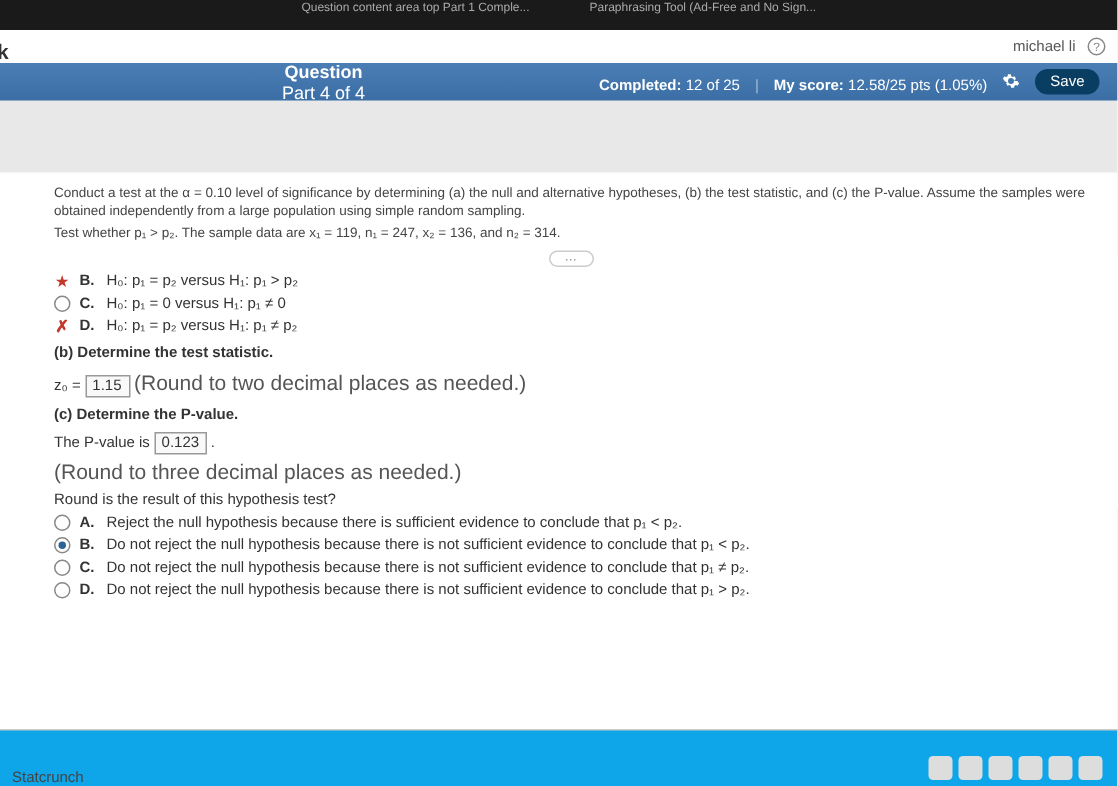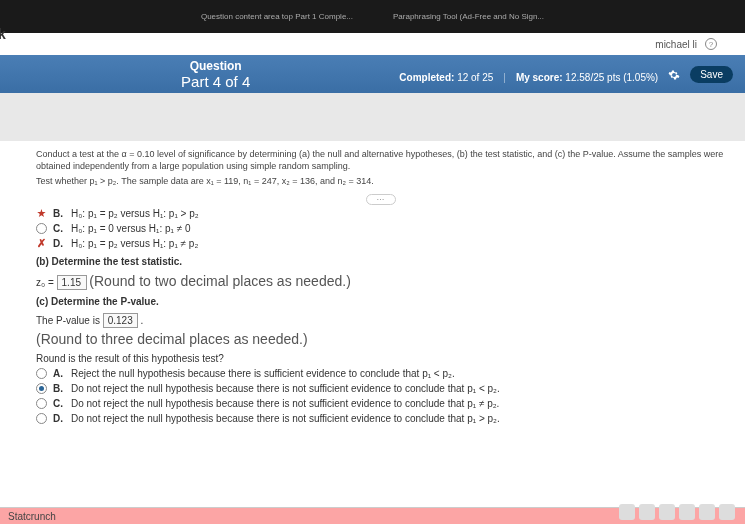--- a/index.html
+++ b/index.html
@@ -8,54 +8,54 @@
     background: #e8e8e8;
     width: 745px;
     height: 524px;
     overflow: hidden;
     font-size: 11px;
     color: #333;
     position: relative;
   }
   .top-tabs {
     background: #1a1a1a;
-    height: 33px;
+    height: 20px;
     display: flex;
     justify-content: center;
     gap: 40px;
     font-size: 8px;
     color: #aaa;
-    align-items: center;
+    align-items: flex-start;
   }
   .user-row {
     background: #fff;
     height: 22px;
     display:flex;
     justify-content: flex-end;
     align-items: center;
-    padding-right: 28px;
+    padding-right: 8px;
     gap:8px;
     font-size:10px;
     color:#555;
   }
   .help-icon { width:12px;height:12px;border:1px solid #888;border-radius:50%;display:inline-flex;align-items:center;justify-content:center;font-size:8px;color:#888;}
   .header {
     background: #3a6ea5;
     background: linear-gradient(#4a7eb5,#3a6ea5);
     color: #fff;
-    height: 38px;
+    height: 25px;
     display: flex;
     align-items: center;
     padding: 0 12px;
     font-size: 10px;
   }
   .header .left { flex:0 0 20px;}
   .header .title-block { flex:1; text-align:center;}
   .header .title-block .qtitle { font-weight:bold; font-size:12px;}
-  .header .title-block .qpart { font-size:15px;}
+  .header .title-block .qpart { font-size:12px;}
   .header .right { display:flex;align-items:flex-end;gap:10px;}
   .save-btn { background:#0a3d62;border-radius:12px;padding:3px 10px;font-size:10px;color:#fff;border:none;}
   .gear-icon svg{fill:#fff;}
   .content {
     background:#fff;
     padding:8px 20px 4px 36px;
     height: 412px;
     overflow:hidden;
     position:relative;
     margin-top:48px;
@@ -69,21 +69,21 @@
   .opt-label{font-weight:bold;margin-right:2px;}
   .cross{color:#c0392b;font-weight:bold;font-size:11px;width:11px;text-align:center;}
   .star{color:#c0392b;font-size:11px;width:11px;text-align:center;}
   .section-label{font-size:10px;margin-top:6px;margin-bottom:3px;}
   .input-box{border:1px solid #999;background:#f9f9f9;padding:1px 4px;display:inline-block;min-width:30px;font-size:10px;}
   .hint{font-size:14px;color:#555;}
   .result-opts .opt-row{margin:4px 0;}
   .bottom-btns{position:absolute;bottom:6px;right:14px;display:flex;gap:10px;}
   .btn-clear{border:3px solid #be185d;background:#fff;border-radius:14px;padding:4px 12px;font-size:10px;color:#333;}
   .btn-final{border:none;background:#15803d;color:#fff;border-radius:14px;padding:4px 12px;font-size:10px;font-weight:bold;}
-  .footer{position:absolute;bottom:0;left:0;width:100%;height:17px;background:#fca5a5;border-top:1px solid #ccc;font-size:10px;color:#444;display:flex;align-items:center;padding-left:8px;}
+  .footer{position:absolute;bottom:0;left:0;width:100%;height:38px;background:#0ea5e9;border-top:1px solid #ccc;font-size:10px;color:#444;display:flex;align-items:flex-end;padding-left:8px;}
   .dock{position:absolute;bottom:0;right:10px;height:24px;display:flex;gap:4px;align-items:center;}
   .dock div{width:16px;height:16px;border-radius:3px;background:#ddd;}
   .k-left{position:absolute;left:-2px;top:26px;font-size:14px;font-weight:bold;color:#333;}
 </style>
 </head>
 <body>
 
 <div class="top-tabs">
   <span>Question content area top Part 1 Comple...</span>
   <span>Paraphrasing Tool (Ad-Free and No Sign...</span>

